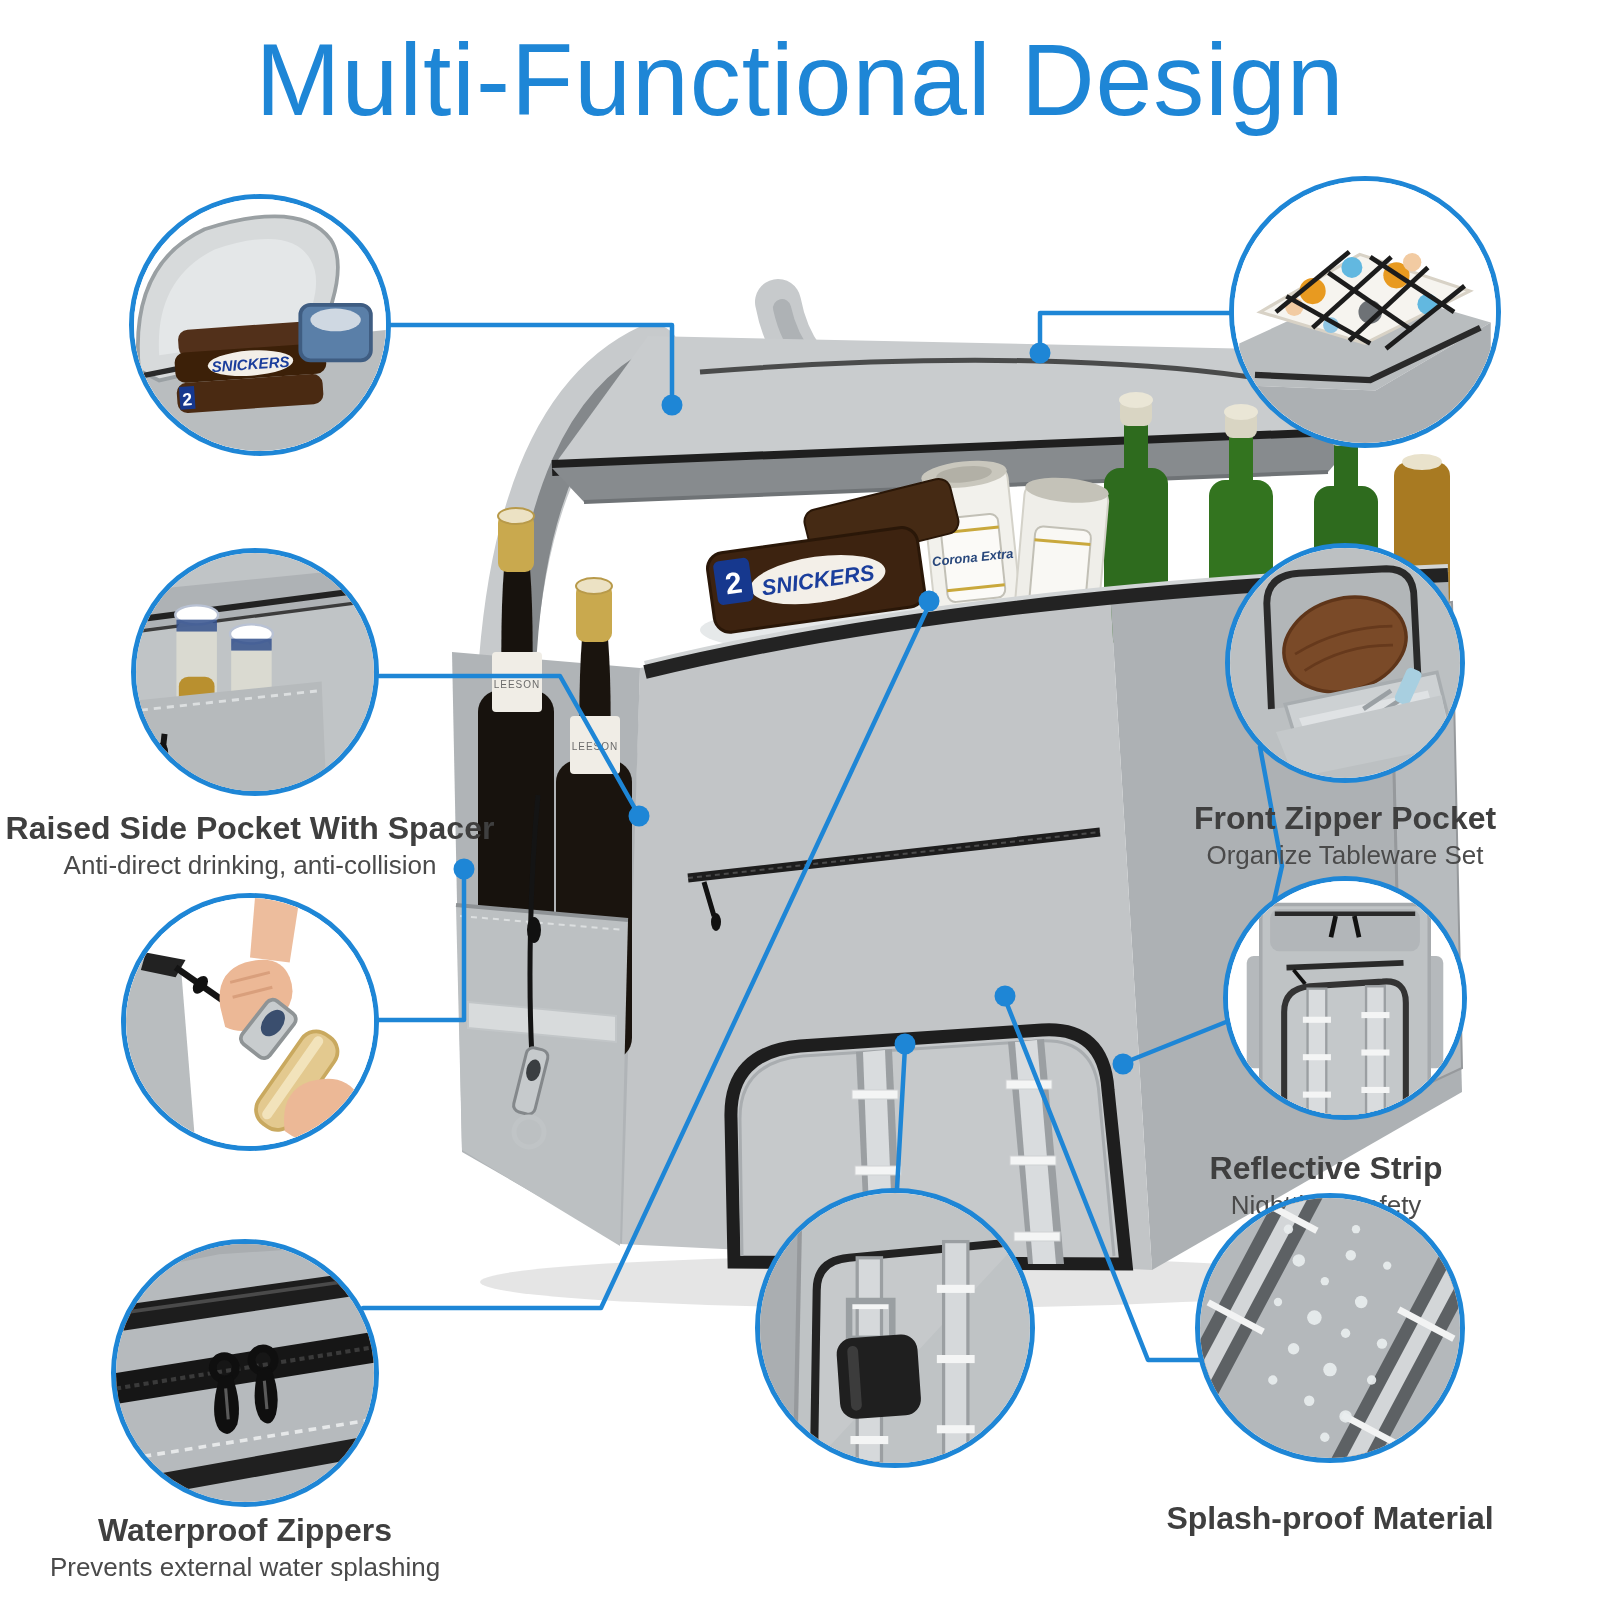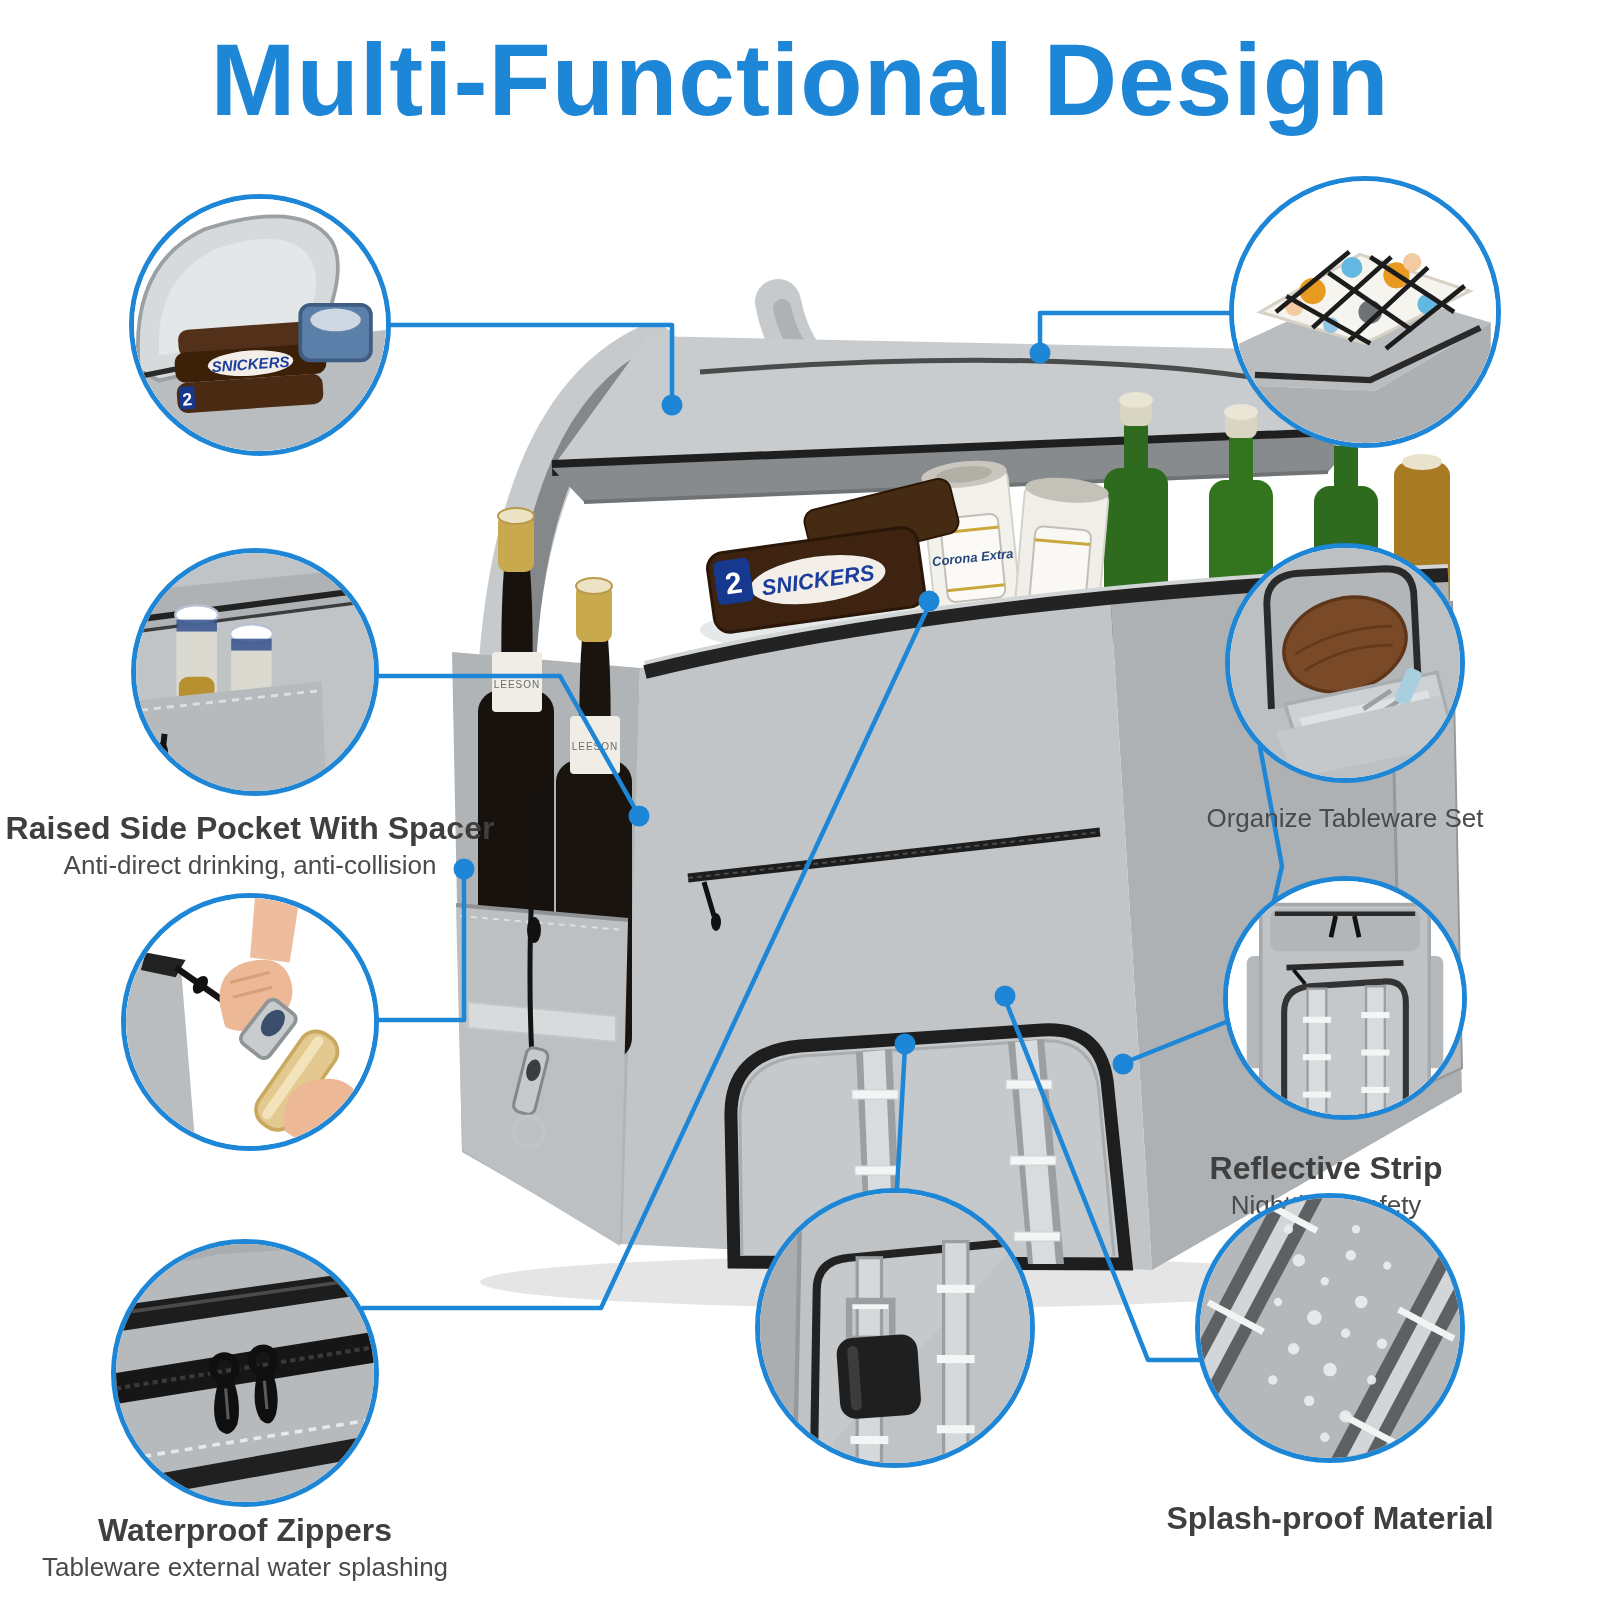--- a/index.html
+++ b/index.html
@@ -1,21 +1,21 @@
 <!DOCTYPE html>
 <html style="--accent: #1e86d6; --head: #3f3f3f; --sub: #4a4a4a;"><head>
 <meta charset="utf-8">
 <style>
   :root{ --accent:#1e86d6; --head:#3f3f3f; --sub:#4a4a4a; }
   html,body{margin:0;padding:0;background:#ffffff;}
   #scene{position:relative;width:1600px;height:1600px;background:#fff;overflow:hidden;
          font-family:"Liberation Sans", sans-serif;}
   .layer{position:absolute;left:0;top:0;width:1600px;height:1600px;}
   #title{position:absolute;left:0;top:22px;width:1600px;text-align:center;
-         font-size:102px;font-weight:700;letter-spacing:1px;color:var(--accent);white-space:nowrap;}
+         font-size:102px;font-weight:400;letter-spacing:1px;color:var(--accent);white-space:nowrap;}
   .co{position:absolute;border-radius:50%;border:5px solid var(--accent);
       background:#fff;overflow:hidden;box-sizing:border-box;}
   .co svg{display:block;width:100%;height:100%;}
   .cap{position:absolute;transform:translateX(-50%);text-align:center;white-space:nowrap;}
   .cap .h{font-size:32px;font-weight:700;color:var(--head);line-height:1.15;}
   .cap .s{font-size:26px;font-weight:400;color:var(--sub);line-height:1.25;margin-top:2px;}
   .conn{stroke:var(--accent);stroke-width:4.5;fill:none;stroke-linejoin:round;stroke-linecap:round;}
   .dot{fill:var(--accent);stroke:none;}
   text{font-family:"Liberation Sans", sans-serif;}
 </style>
@@ -291,20 +291,21 @@
       <g stroke="#9aa0a4" stroke-width="2">
         <line x1="58" y1="70" x2="70" y2="62"></line>
           <line x1="62" y1="74" x2="74" y2="66"></line>
         <line x1="66" y1="78" x2="78" y2="70"></line>
       </g>
       <rect x="74" y="52" width="7" height="16" rx="2" fill="#a8cfe0" transform="rotate(24 77 60)"></rect>
       <polygon points="20,80 92,64 96,86 28,100" fill="#c4c8ca"></polygon>
     </svg>
   </div>
   <div class="cap" style="left:1345px;top:800px">
+    <div class="h">Front Zipper Pocket</div>
     <div class="s">Organize Tableware Set</div>
   </div>
 
   <div class="co" style="left:121px;top:893px;width:258px;height:258px">
     <svg viewBox="0 0 100 100">
       <rect width="100" height="100" fill="#ffffff"></rect>
       <polygon points="0,22 22,26 28,100 0,100" fill="#b9bdbf"></polygon>
       <polygon points="8,22 24,25 20,32 6,29" fill="#222"></polygon>
       <path d="M20,28 L40,42" stroke="#141414" stroke-width="2.6"></path>
       <ellipse cx="30" cy="35" rx="2.5" ry="4" fill="#111" transform="rotate(35 30 35)"></ellipse>
@@ -370,21 +371,21 @@
         <circle cx="57" cy="45" r="4.5" fill="none" stroke="#0f0f0f" stroke-width="3"></circle>
         <path d="M55,49 Q52,62 56,68 Q60,72 62,66 Q64,58 60,48 Z" fill="#0f0f0f"></path>
         <line x1="57.5" y1="53" x2="58.5" y2="64" stroke="#5a5a5a" stroke-width="1.2"></line>
       </g>
       <line x1="0" y1="84" x2="100" y2="68" stroke="#e6e8e9" stroke-width="1.4" stroke-dasharray="3 2.4"></line>
       <polygon points="0,92 100,74 100,82 0,100" fill="#202020"></polygon>
     </svg>
   </div>
   <div class="cap" style="left:245px;top:1512px">
     <div class="h">Waterproof Zippers</div>
-    <div class="s">Tableware external water splashing</div>
+    <div class="s">Prevents external water splashing</div>
   </div>
 
   <div class="co" style="left:755px;top:1188px;width:280px;height:280px">
     <svg viewBox="0 0 100 100">
       <rect width="100" height="100" fill="#bfc3c5"></rect>
       <polygon points="0,0 15,0 13,100 0,100" fill="#aaaeb1"></polygon>
       <line x1="15" y1="0" x2="13" y2="100" stroke="#96999c" stroke-width="1.6"></line>
       <path d="M20,100 L21,36 Q21,25 33,24 L96,18" fill="#c6c9cb" stroke="#222" stroke-width="3"></path>
       <g>
         <rect x="36" y="24" width="9" height="76" fill="#d6d9db" stroke="#9b9fa2" stroke-width="1.2"></rect>

